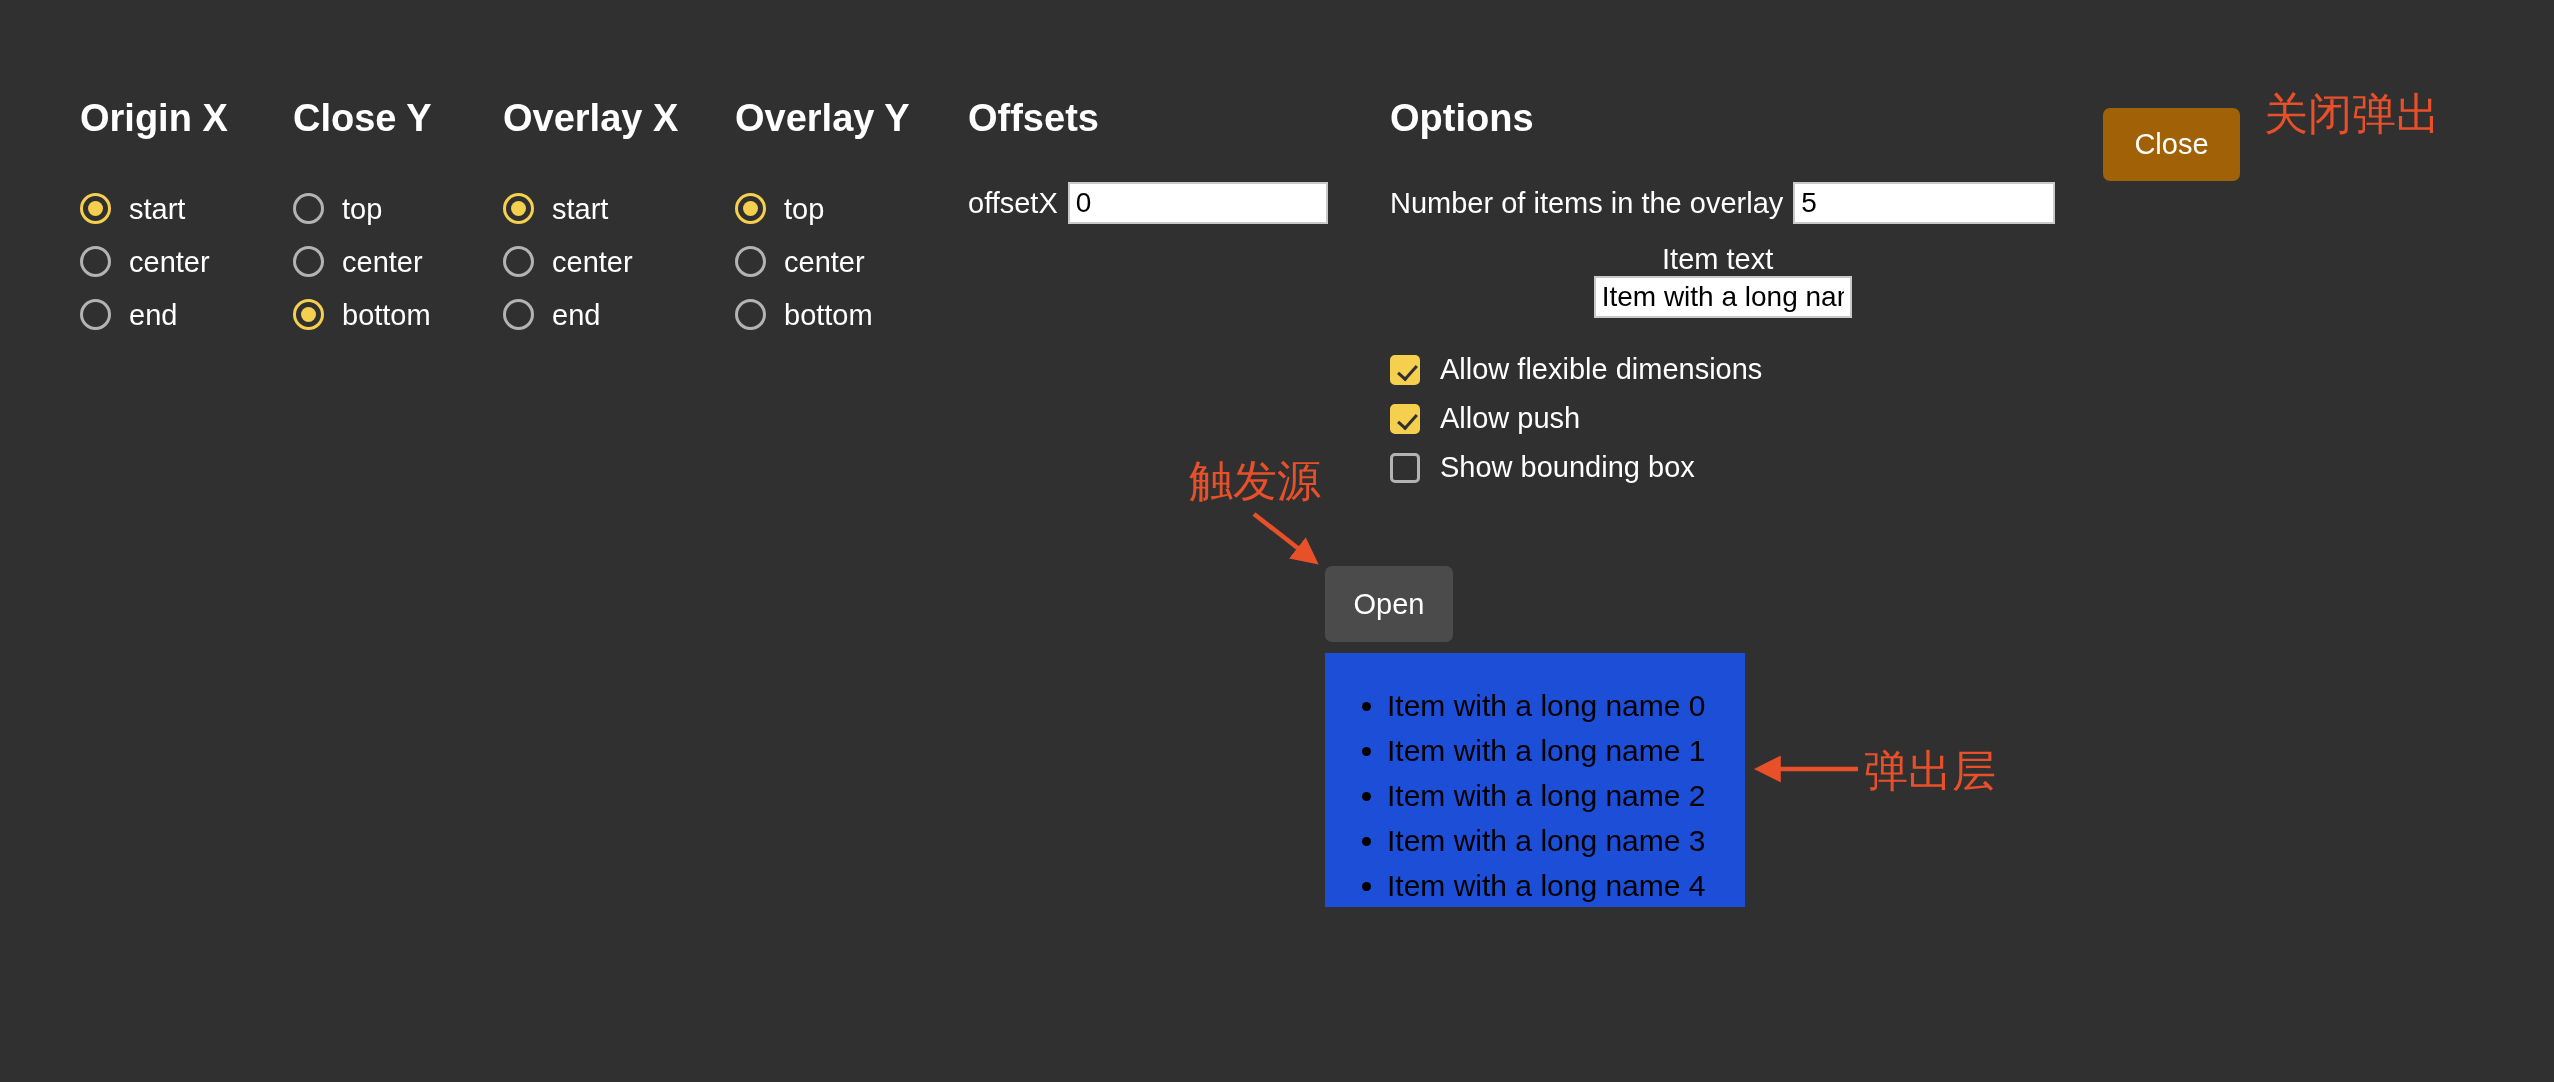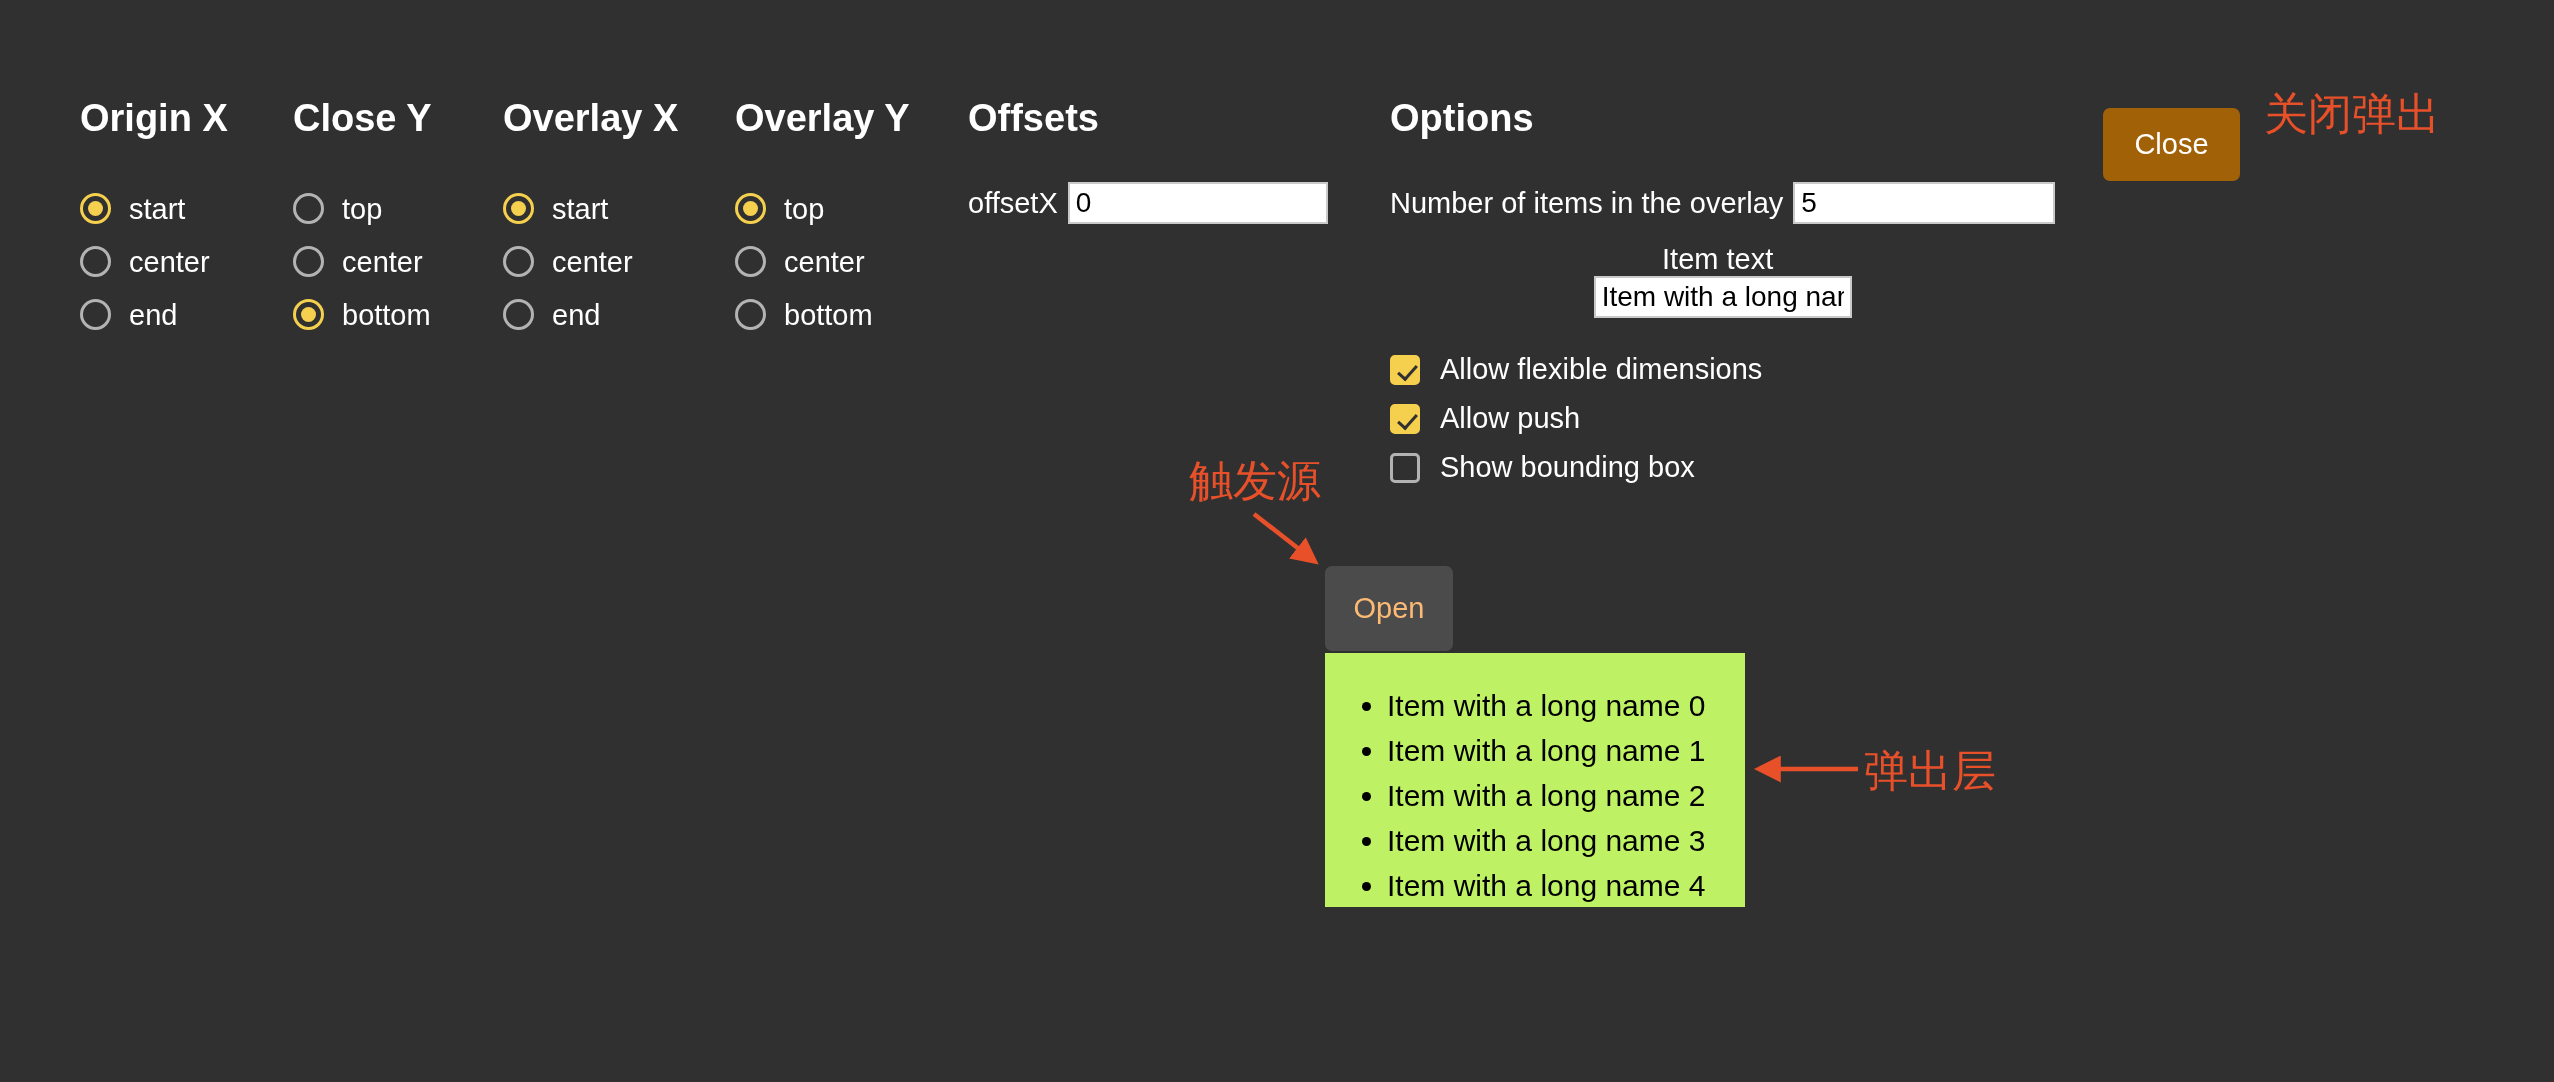--- a/index.html
+++ b/index.html
@@ -155,33 +155,33 @@
     left: 2103px;
     top: 108px;
     width: 137px;
     height: 73px;
   }
   #open-button {
     position: absolute;
     left: 1325px;
     top: 566px;
     width: 128px;
-    height: 85px;
-    color: #fdba74;
+    height: 76px;
+    color: #ffffff;
     background: #4b4b4b;
   }
 
   
   #overlay-panel {
     position: absolute;
     left: 1325px;
     top: 653px;
     width: 420px;
     height: 254px;
-    background: #bef264;
+    background: #1d4ed8;
     overflow: hidden;
   }
   #overlay-list {
     margin: 0;
     padding: 30px 0 0 62px;
     list-style: disc;
     color: #000000;
   }
   #overlay-list li {
     font-size: 30px;

